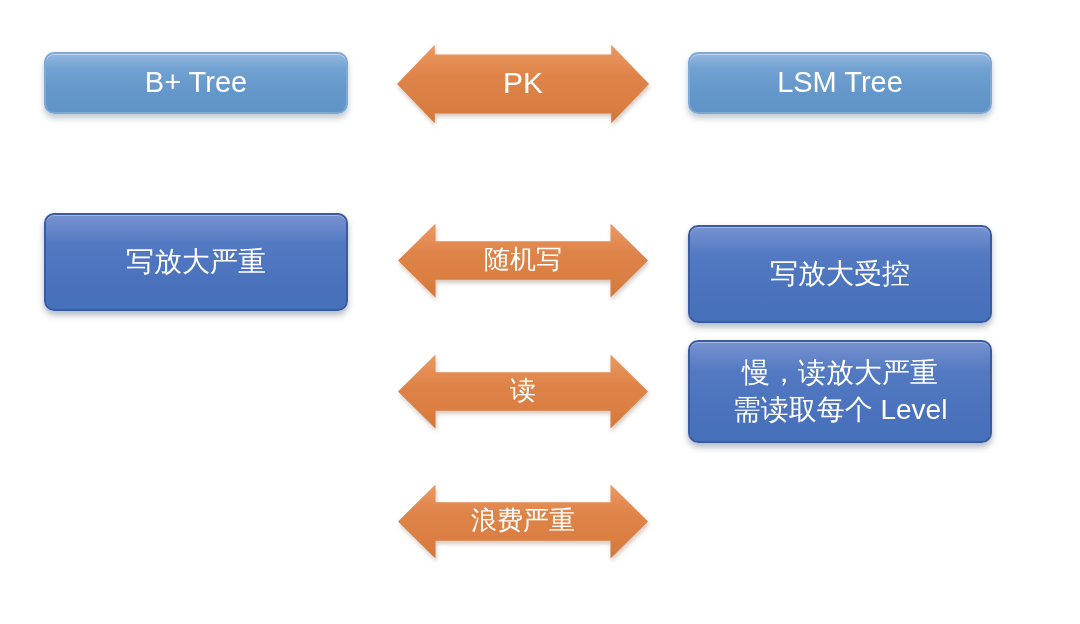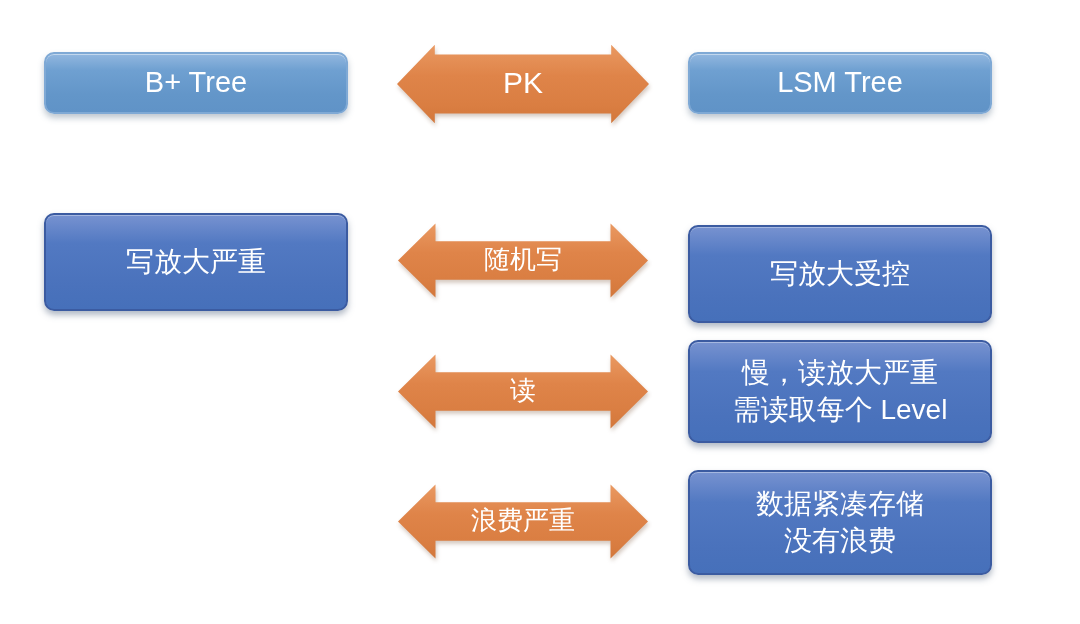--- a/index.html
+++ b/index.html
@@ -76,16 +76,14 @@
     </div>
   </div>
   <div class="box dark" style="left:688px; top:340px; width:304px; height:103px;text-align:center;">慢，读放大严重
 需读取每个 Level</div>
 
   <div class="arrow-wrap" style="left:398px; top:483px; width:250px; height:77px;">
     <div class="arrow thin">
       <span>浪费严重</span>
     </div>
   </div>
-  <div class="box dark" style="left:688px; top:470px; width:304px; height:105px;">数据紧凑存储
-没有浪费</div>
 
 </div>
 
 </body></html>

